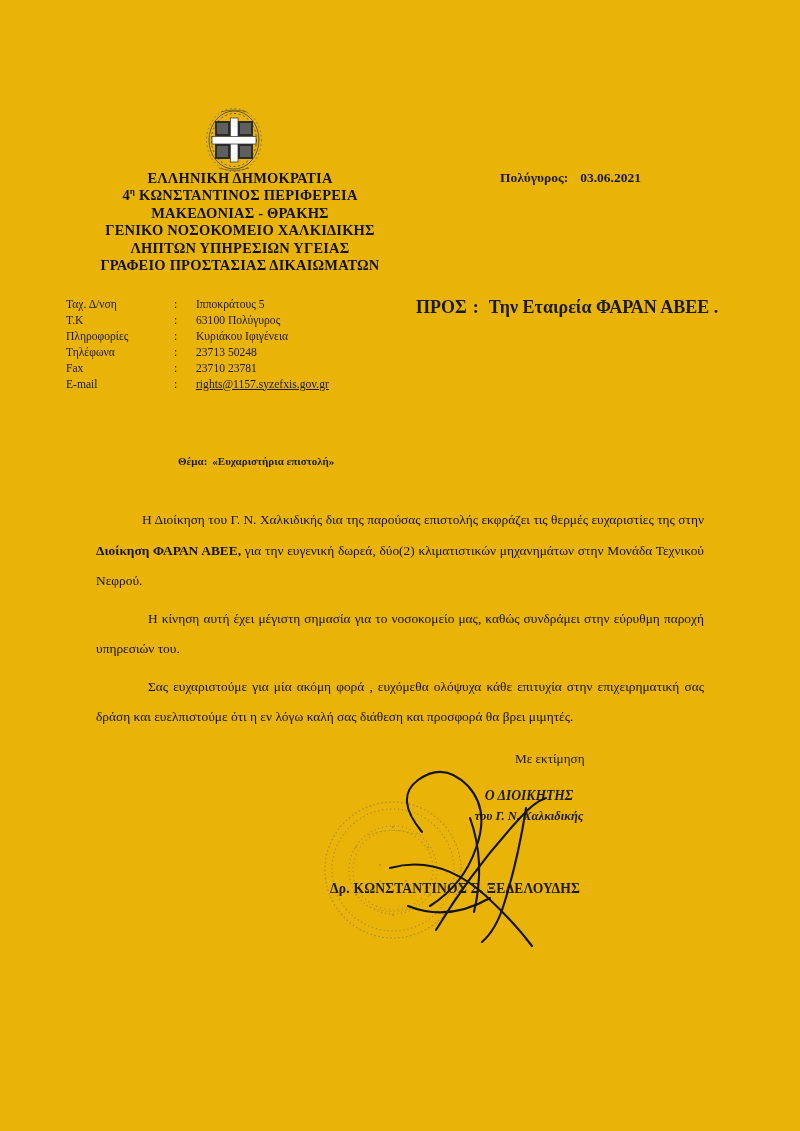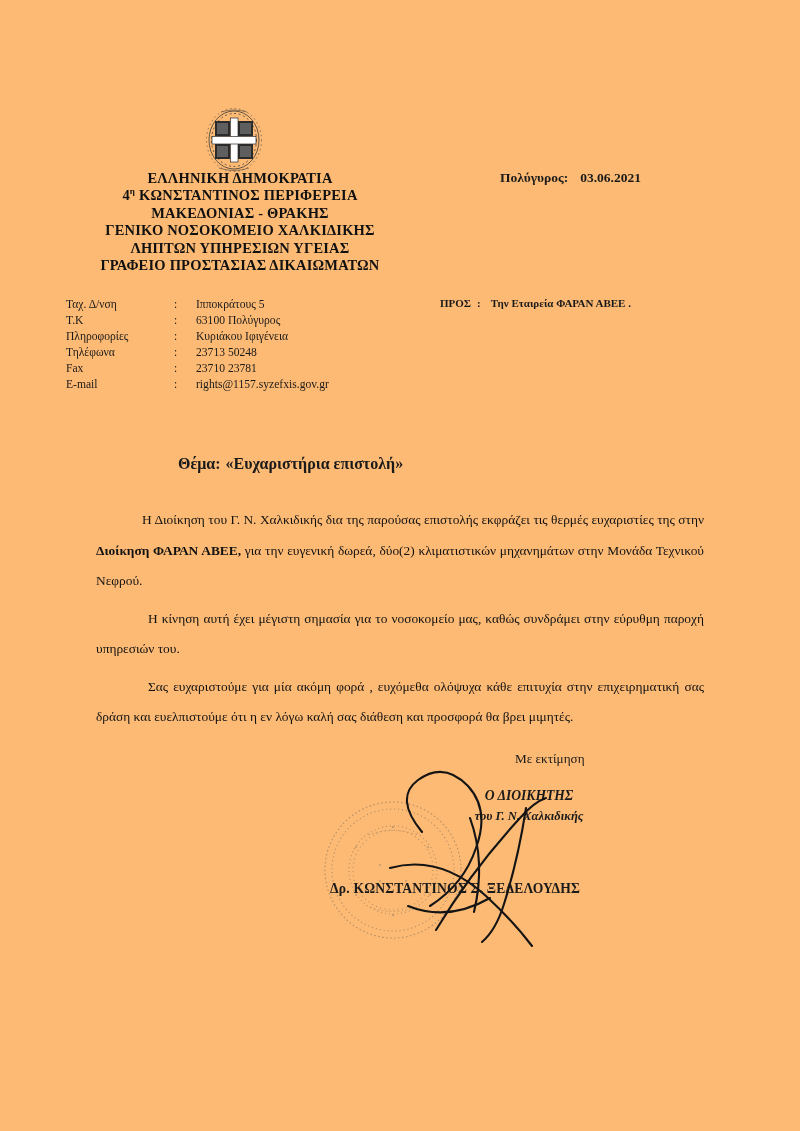--- a/index.html
+++ b/index.html
@@ -11,21 +11,21 @@
     width: 800px;
     height: 1131px;
     position: relative;
     font-family: "Liberation Serif", "DejaVu Serif", serif;
     color: #1a1a1a;
     overflow: hidden;
   }
   .page {
     position: absolute;
     inset: 0;
-    background: #fdba74;
+    background: #eab308;
   }
 
   
   .emblem-wrap {
     position: absolute;
     left: 199px;
     top: 107px;
     width: 70px;
     height: 66px;
   }
@@ -69,43 +69,44 @@
     top: 297px;
     font-size: 11.6px;
     line-height: 15.9px;
     border-collapse: collapse;
   }
   .contact td { padding: 0; vertical-align: top; white-space: nowrap; }
   .contact .lbl { width: 108px; }
   .contact .sep { width: 22px; }
   .contact .val a,
   .contact .val .email {
+    text-decoration: underline;
     color: #1a1a1a;
     margin-top: 32px;
   }
 
   
   .recipient {
     position: absolute;
-    left: 440px;
+    left: 416px;
     top: 297px;
     font-weight: bold;
-    font-size: 11px;
+    font-size: 18px;
     white-space: nowrap;
   }
   .recipient .pros { margin-right: 6px; }
   .recipient .colon { margin-right: 10px; }
 
   
   .subject {
     position: absolute;
     left: 178px;
     top: 455px;
     font-weight: bold;
-    font-size: 16px;
+    font-size: 11px;
     white-space: nowrap;
   }
   .subject .sub-label { margin-right: 5px; }
 
   
   .body-text {
     position: absolute;
     left: 96px;
     top: 505px;
     width: 608px;

